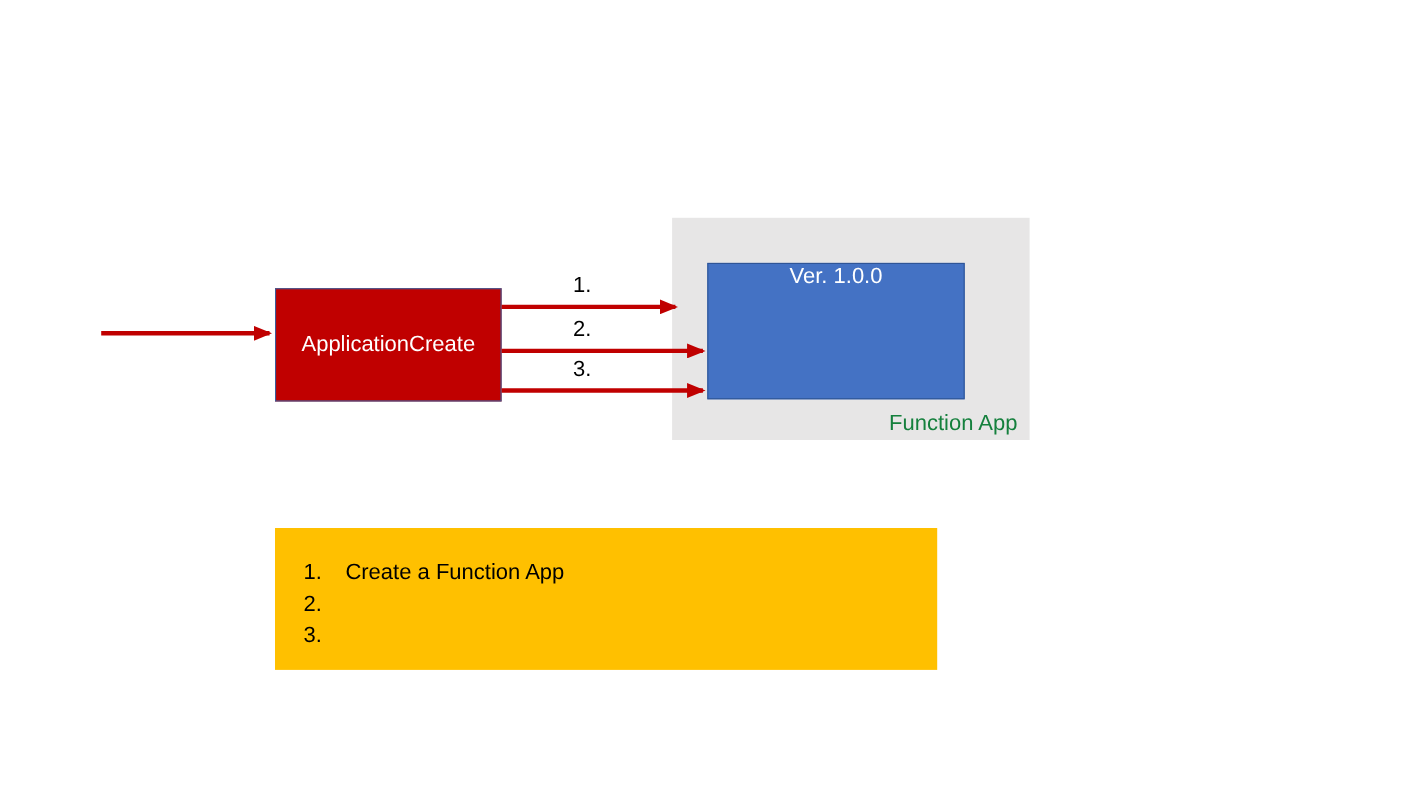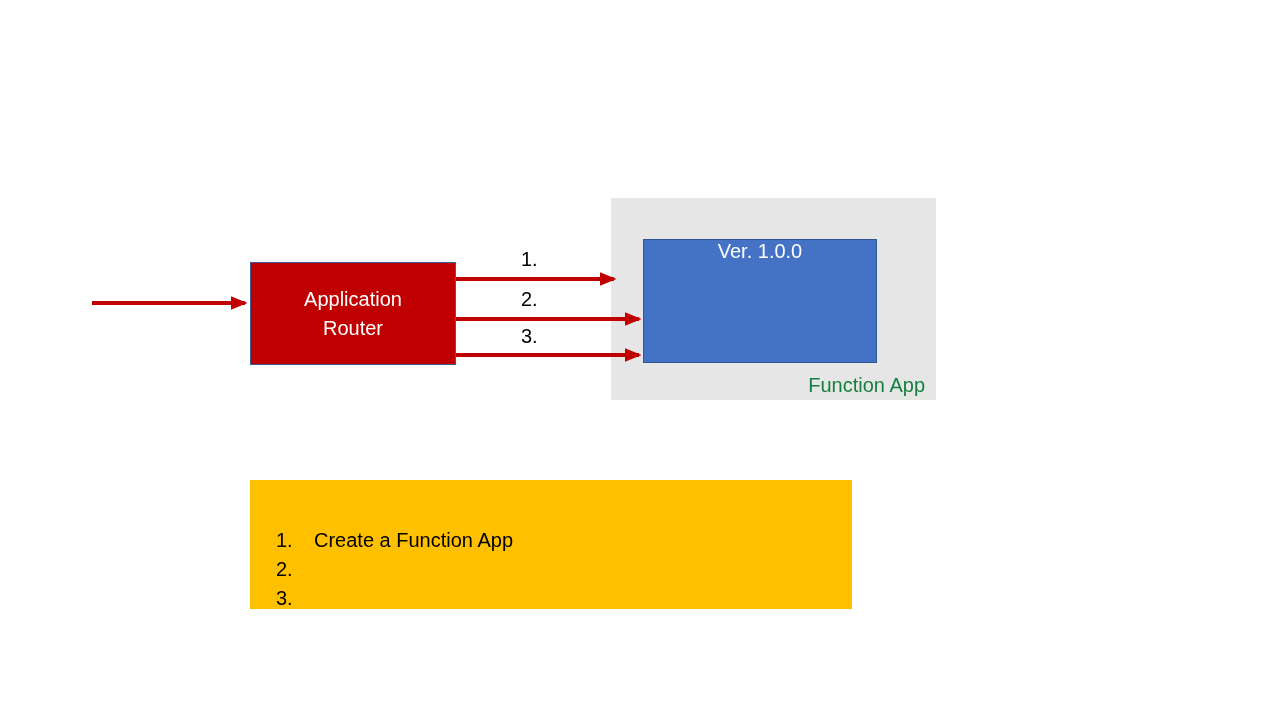--- a/index.html
+++ b/index.html
@@ -61,21 +61,21 @@
   .router-box {
     position: absolute;
     left: 250px;
     top: 262px;
     width: 206px;
     height: 103px;
     background: #C00000;
     border: 1px solid #3B5C9B;
     box-sizing: border-box;
     display: flex;
-    flex-direction: column;
+    flex-direction: row;
     align-items: center;
     justify-content: center;
   }
   .router-box-label {
     font-size: 20px;
     color: #FFFFFF;
     line-height: 1.45;
     text-align: center;
     white-space: nowrap;
   }
@@ -122,39 +122,38 @@
     color: #000000;
     line-height: 1.45;
     white-space: nowrap;
   }
   .legend-item-number {
     width: 38px;
     flex: 0 0 38px;
   }
   .legend-item-text {
     flex: 0 0 auto;
-    margin-top: 20px;
   }
 </style>
 </head>
 <body>
 
 <div id="canvas">
 
   <div class="function-app-container">
     <div class="function-app-label">Function App</div>
   </div>
 
   <div class="version-box">
     <div class="version-box-label">Ver. 1.0.0</div>
   </div>
 
   <div class="router-box">
     <div class="router-box-label">Application</div>
-    <div class="router-box-label">Router</div>
+    <div class="router-box-label">Create</div>
   </div>
 
   <svg class="arrow-svg" viewBox="0 0 1280 720" xmlns="http://www.w3.org/2000/svg">
     <defs>
       <marker id="arrowhead" markerWidth="4.2" markerHeight="3.4" refX="3.6" refY="1.7" orient="auto" markerUnits="strokeWidth">
         <path d="M0,0 L4.2,1.7 L0,3.4 z" fill="#C00000"></path>
       </marker>
     </defs>
 
     <line x1="92" y1="303" x2="245" y2="303" stroke="#C00000" stroke-width="4" marker-end="url(#arrowhead)"></line>

